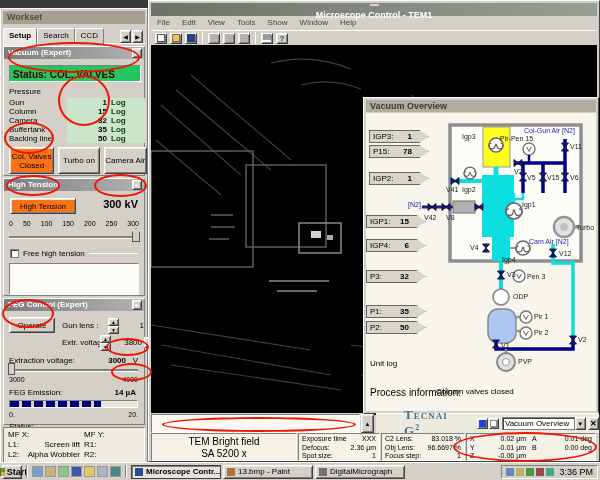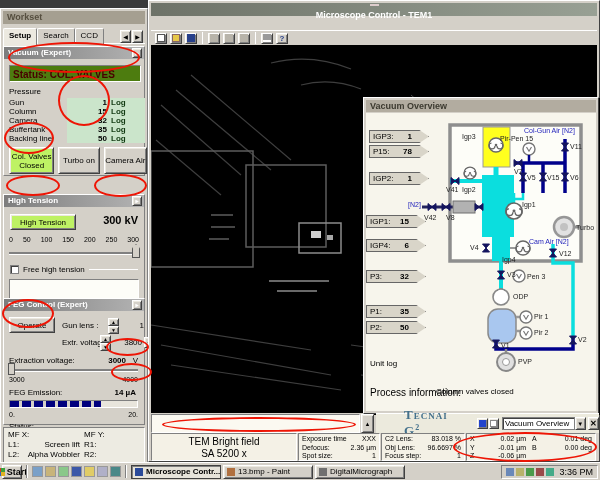--- a/index.html
+++ b/index.html
@@ -2,41 +2,41 @@
 <html><head>
 <meta charset="utf-8">
 <style>
   * { margin:0; padding:0; box-sizing:border-box; }
   html,body { width:600px; height:480px; overflow:hidden; }
   body { font-family:"Liberation Sans", sans-serif; font-size:8px; color:#000; }
   #screen { position:relative; width:600px; height:480px; background:#3a3a3a; overflow:hidden; }
   .btn { background:#d4d0c8; border:1px solid #404040; border-top-color:#fff; border-left-color:#fff;
          box-shadow:inset 1px 1px 0 #ece9e0, inset -1px -1px 0 #808080;
          font-size:8px; text-align:center; cursor:default; display:flex; align-items:center; justify-content:center; }
-  .yellow { background:#bef264; }
+  .yellow { background:#f97316; }
 
   
   #workset { position:absolute; left:0; top:8px; width:148px; height:462px; background:#d4d0c8;
              border:1px solid #808080; border-top-color:#fff; border-left-color:#fff; }
   #ws-titlebar { position:absolute; left:2px; top:2px; right:2px; height:13px; background:#a59f91;
                  color:#564f40; font-weight:bold; font-size:9px; padding:1px 4px; }
   #ws-tabs { position:absolute; left:2px; top:16px; right:2px; height:19px; border-bottom:1px solid #fff; }
   .tab { position:relative; display:inline-block; height:16px; margin-top:3px; padding:2px 5px 0 5px;
          background:#d4d0c8; border:1px solid #808080; border-bottom:none; border-top-color:#fff; border-left-color:#fff;
          border-radius:2px 2px 0 0; font-size:8px; }
   .tab.active { background:#ece9e0; height:18px; margin-top:1px; font-weight:bold; }
   .tabscroll { position:absolute; top:5px; width:11px; height:13px; font-size:6px; }
   .panel { position:absolute; left:2px; right:2px; background:#d4d0c8;
            border:1px solid #808080; border-top-color:#fff; border-left-color:#fff; }
   .panel-header { position:relative; height:12px; background:linear-gradient(90deg,#7d7d7d,#b3b3b3);
                   color:#fff; font-weight:bold; font-size:8px; padding:1px 4px; }
   .panel-hbtn { position:absolute; right:2px; top:1px; width:10px; height:10px; font-size:6px; line-height:8px; }
 
   
-  #status-red { position:absolute; left:5px; top:18px; width:132px; height:17px; background:#4d7c0f;
+  #status-red { position:absolute; left:5px; top:18px; width:132px; height:17px; background:#22c55e;
                 color:#490000; font-weight:bold; font-size:10px; padding:3px 3px;
                 border:1px solid #808080; border-bottom-color:#fff; border-right-color:#fff; }
   #pressure-label { position:absolute; left:5px; top:40px; }
   #pressure-table { position:absolute; left:5px; top:51px; width:136px; }
   .p-row { display:flex; height:9px; line-height:9px; }
   .p-name { width:58px; }
   .p-right { flex:1; display:flex; background:#cbe5cb; }
   .p-value { width:44px; text-align:right; font-weight:bold; padding-right:4px; }
   .p-log { width:28px; font-weight:bold; color:#123a12; }
   #vac-buttons { position:absolute; left:5px; top:100px; width:138px; display:flex; gap:4px; }
@@ -225,21 +225,21 @@
             </span>
           </div>
       </div>
       <div id="vac-buttons">
         <div class="btn yellow" style="width:46px">Col. Valves Closed</div>
         <div class="btn" style="width:42px">Turbo on</div>
         <div class="btn" style="width:44px">Camera Air</div>
       </div>
     </div>
 
-    <div class="panel" style="top:169px; height:118px;margin-top:16px;">
+    <div class="panel" style="top:169px; height:118px;">
       <div class="panel-header">
         <span>High Tension</span>
         <span class="panel-hbtn btn">▸</span>
       </div>
       <div class="btn yellow" id="ht-btn">High Tension</div>
       <div id="ht-value">300 kV</div>
       <div id="ht-scale">
         <span>0</span>
           <span>50</span>
           <span>100</span>
@@ -322,20 +322,29 @@
           <span class="mf-lv"></span>
           <span class="mf-r">R3:</span>
         </div>
     </div>
   </div>
 
   <div id="mainwin">
     <div id="main-titlebar">
       <span id="main-title-icon"></span>
       <span>Microscope Control - TEM1</span>
+    </div>
+    <div id="menubar">
+      <span>File</span>
+      <span>Edit</span>
+      <span>View</span>
+      <span>Tools</span>
+      <span>Show</span>
+      <span>Window</span>
+      <span>Help</span>
     </div>
     <div id="toolbar">
       <span class="tool btn">
           <i class="ticon" style="background:#fff;border:1px solid #555"></i>
         </span>
       <span class="tool btn">
           <i class="ticon" style="background:#e8c84a;border:1px solid #866"></i>
         </span>
       <span class="tool btn">
           <i class="ticon" style="background:#27408b"></i>

